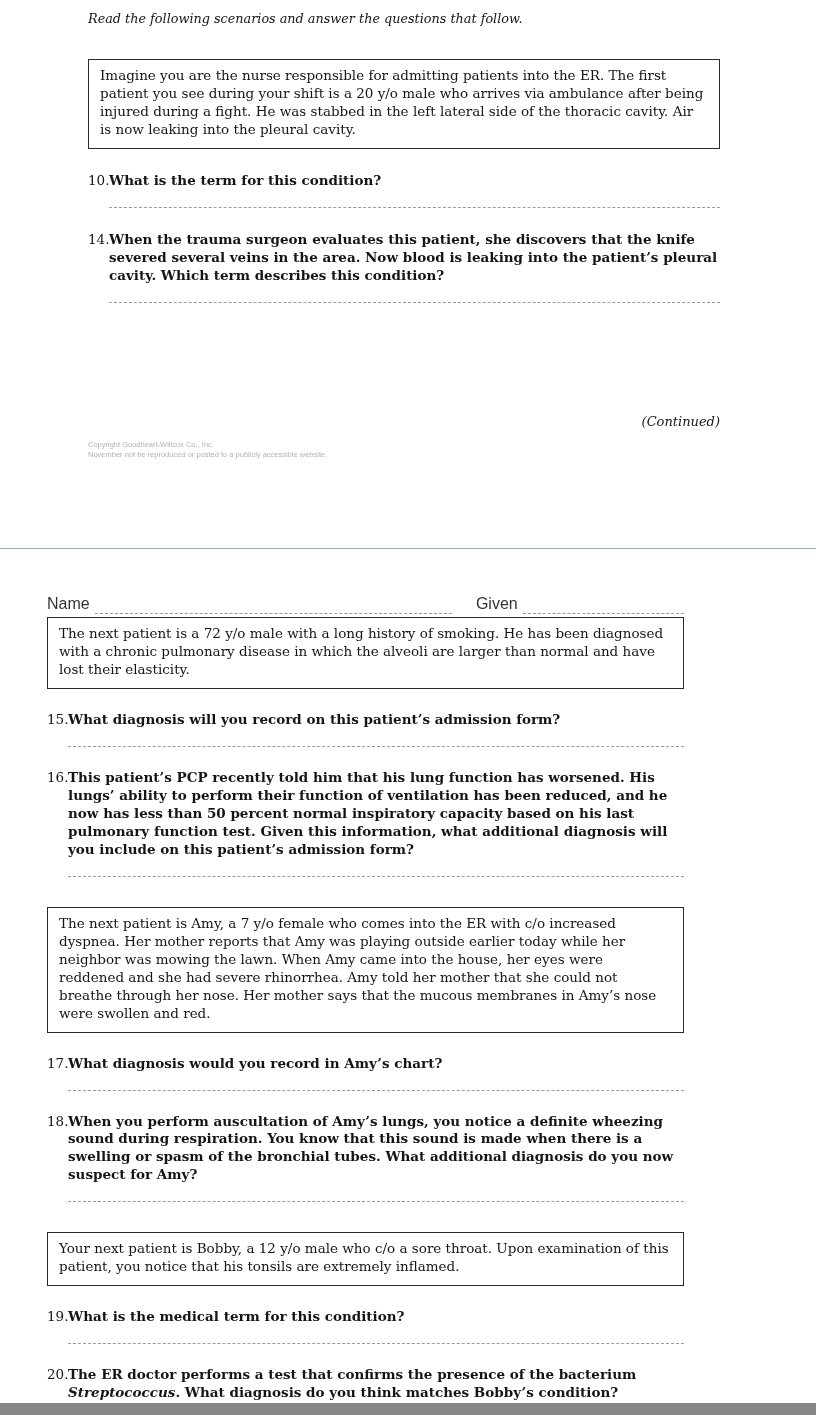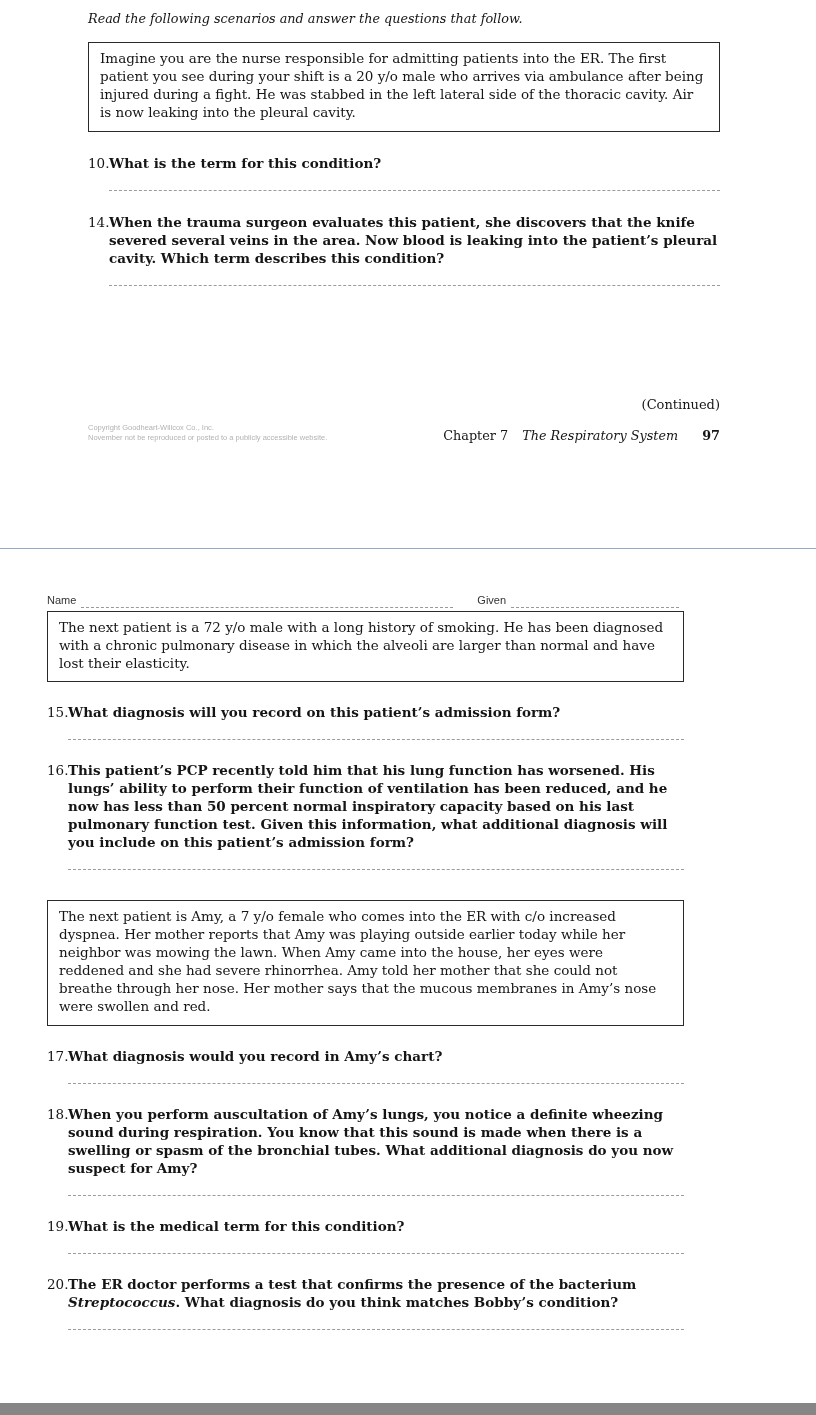--- a/index.html
+++ b/index.html
@@ -15,34 +15,35 @@
     line-height: 1.33;
     color: #151515;
   }
 
   
   .p1 { padding: 10px 96px 0 88px; }
   .instruction { font-style: italic; font-size: 12.8px; margin: 0; }
   .box {
     border: 1.6px solid #2a2a2a;
     padding: 7px 11px 9px 11px;
-    margin-top: 15px;
+    margin-top: 32px;
   }
   .q { display: flex; margin-top: 23px; }
   .qnum { flex: 0 0 21px; width: 21px; }
   .qtext { flex: 1; font-weight: bold; }
   .ansline {
     height: 12px;
     margin-top: 6px;
     margin-left: 21px;
     border-bottom: 1px dashed #9b9b9b;
   }
   .continued {
     margin-top: 110px;
     text-align: right;
+    font-style: italic;
     font-size: 13px;
   }
   .footer {
     margin-top: 10px;
     display: flex;
     justify-content: space-between;
     align-items: flex-end;
   }
   .copyright {
     font-family: Liberation Sans, sans-serif;
@@ -67,21 +68,21 @@
     position: absolute;
     top: 549px;
     left: 0;
     width: 816px;
     padding: 44px 132px 0 47px;
   }
   .namerow {
     display: flex;
     align-items: flex-end;
     font-family: "Liberation Sans", "DejaVu Sans", sans-serif;
-    font-size: 11px;
+    font-size: 16px;
     color: #333;
   }
   .nline { border-bottom: 1px dashed #999; height: 12px; }
   .nline.n1 { width: 372px; margin-left: 5px; }
   .nline.n2 { width: 168px; margin-left: 5px; }
   .datelabel { margin-left: 24px; }
   .p2 .box { margin-top: 3px; }
   .p2 .q { margin-top: 22px; }
   .p2 .box3, .p2 .box4 { margin-top: 30px; }
   em { font-style: italic; }
@@ -120,25 +121,20 @@
     </div>
     <div class="ansline"></div>
 
     <div class="continued">(Continued)</div>
 
     <div class="footer">
       <div class="copyright">
         <div>Copyright Goodheart-Willcox Co., Inc.</div>
         <div>November not be reproduced or posted to a publicly accessible website.</div>
       </div>
-      <div class="chapterline">
-        <span class="ch">Chapter 7</span>
-        <span class="cht">The Respiratory System</span>
-        <span class="pnum">97</span>
-      </div>
     </div>
 
   </section>
 
   <div class="separator"></div>
 
   <section class="p2">
 
     <div class="namerow">
       <span>Name</span>
@@ -172,20 +168,23 @@
       <span class="qtext">What diagnosis would you record in Amy’s chart?</span>
     </div>
     <div class="ansline"></div>
 
     <div class="q">
       <span class="qnum">18.</span>
       <span class="qtext">When you perform auscultation of Amy’s lungs, you notice a definite wheezing sound during respiration. You know that this sound is made when there is a swelling or spasm of the bronchial tubes. What additional diagnosis do you now suspect for Amy?</span>
     </div>
     <div class="ansline"></div>
 
+    <div class="box box4">
+      <span>Your next patient is Bobby, a 12 y/o male who c/o a sore throat. Upon examination of this patient, you notice that his tonsils are extremely inflamed.</span>
+    </div>
 
     <div class="q">
       <span class="qnum">19.</span>
       <span class="qtext">What is the medical term for this condition?</span>
     </div>
     <div class="ansline"></div>
 
     <div class="q">
       <span class="qnum">20.</span>
       <span class="qtext"><span>The ER doctor performs a test that confirms the presence of the bacterium </span><em>Streptococcus</em><span>. What diagnosis do you think matches Bobby’s condition?</span></span>

